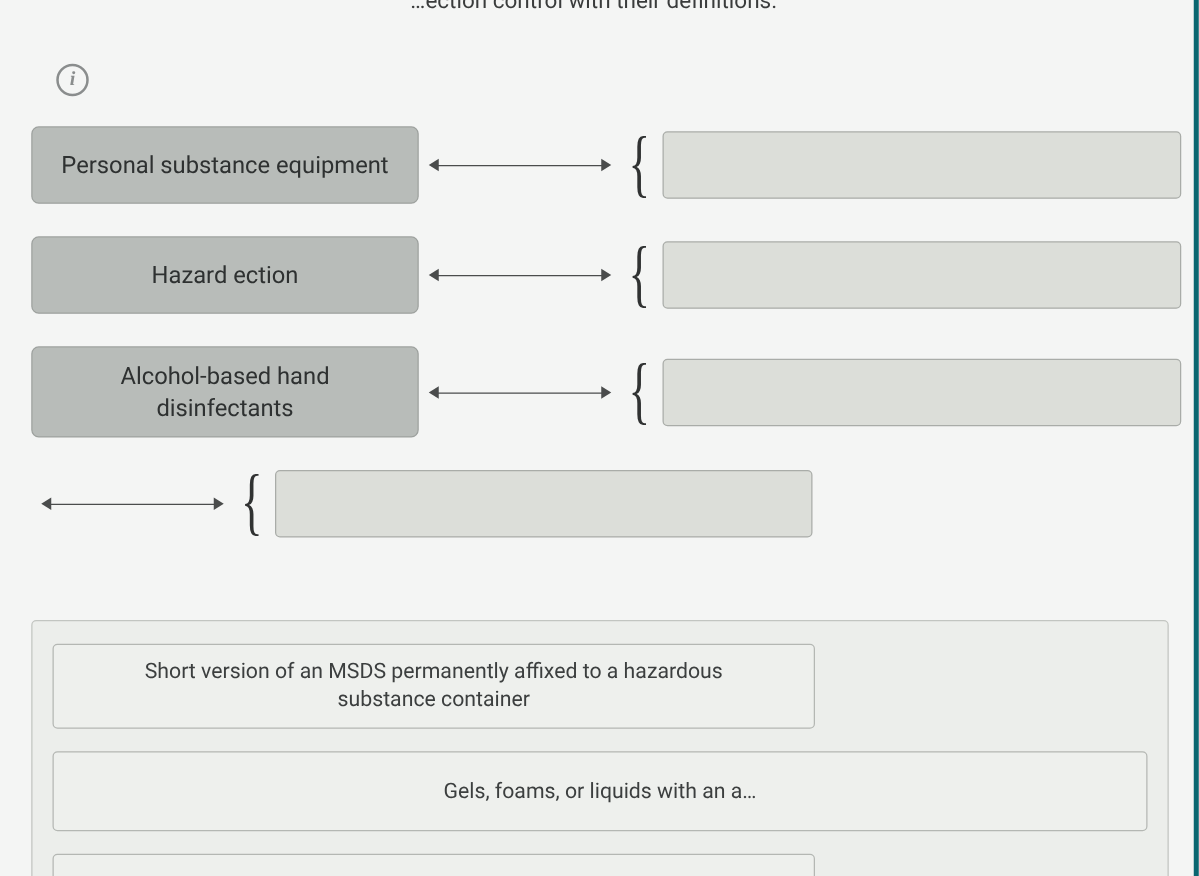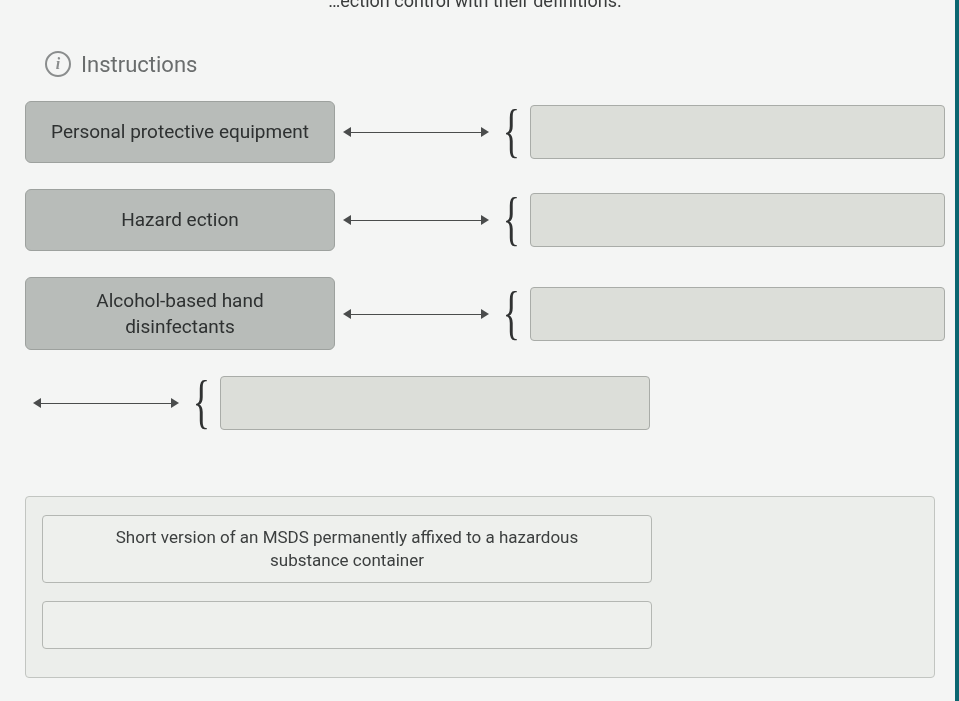--- a/index.html
+++ b/index.html
@@ -158,27 +158,26 @@
 </style>
 </head>
 <body>
 
 <div class="page">
 
   <div class="prompt-bar">…ection control with their definitions.</div>
 
   <div class="instructions-row">
     <span class="info-icon">i</span>
-    <span>Instructions</span>
   </div>
 
   <div class="matching-area">
 
     <div class="match-row">
-      <div class="term-card">Personal protective equipment</div>
+      <div class="term-card">Personal substance equipment</div>
       <div class="connector">
         <span class="arrow-left"></span>
           <span class="arrow-right"></span>
       </div>
       <span class="brace">{</span>
       <div class="drop-slot"></div>
     </div>
 
     <div class="match-row">
       <div class="term-card">Hazard ection</div>
@@ -206,17 +205,18 @@
           <span class="arrow-right"></span>
       </div>
       <span class="brace">{</span>
       <div class="drop-slot"></div>
     </div>
 
   </div>
 
   <div class="answer-tray">
     <div class="answer-card w1">Short version of an MSDS permanently affixed to a hazardous substance container</div>
+    <div class="answer-card w2">Gels, foams, or liquids with an a…</div>
     <div class="answer-card blank"></div>
 
   </div>
 
 </div>
 
 </body></html>

